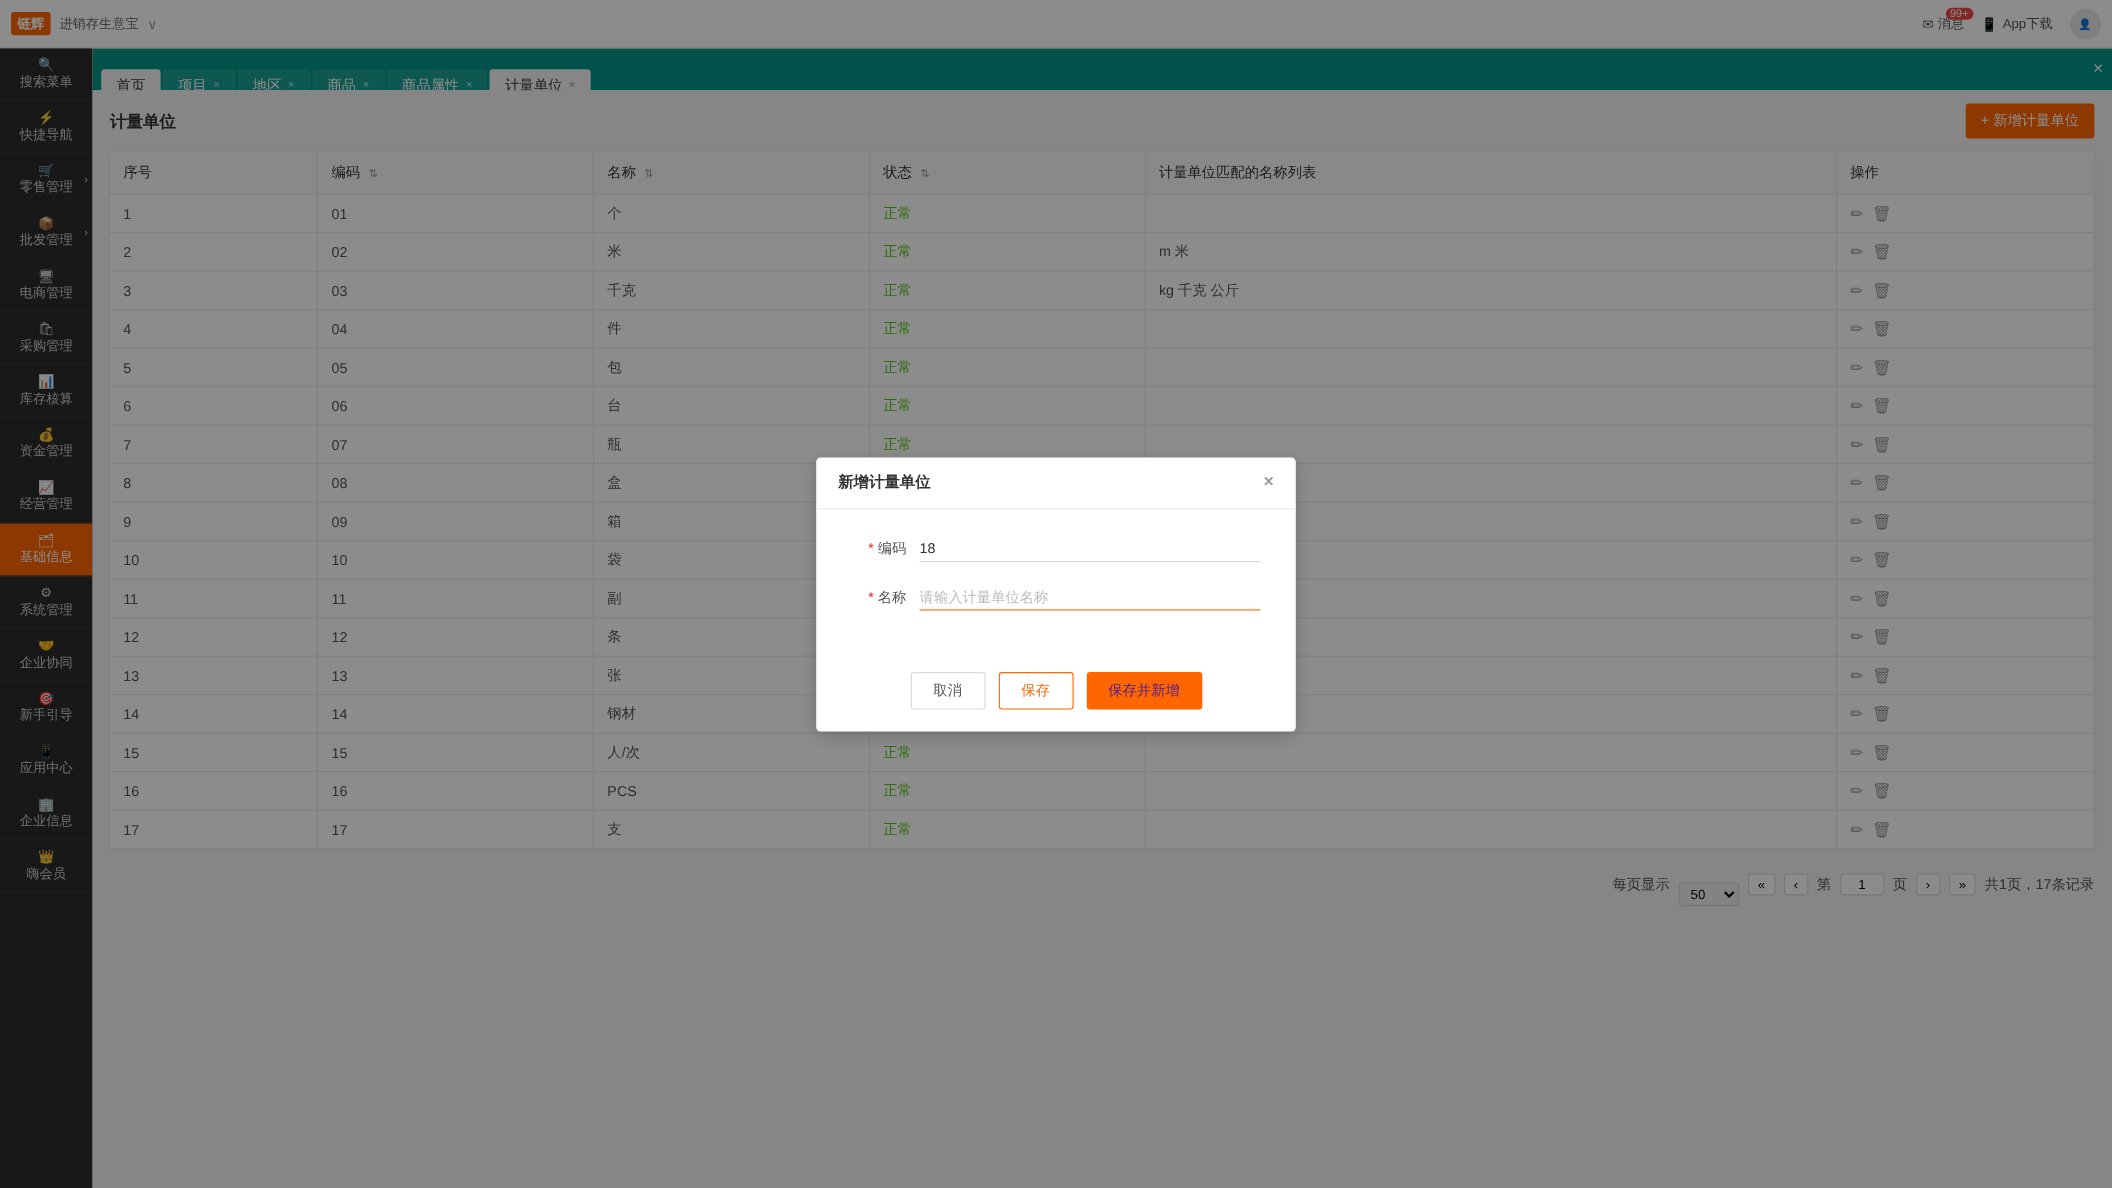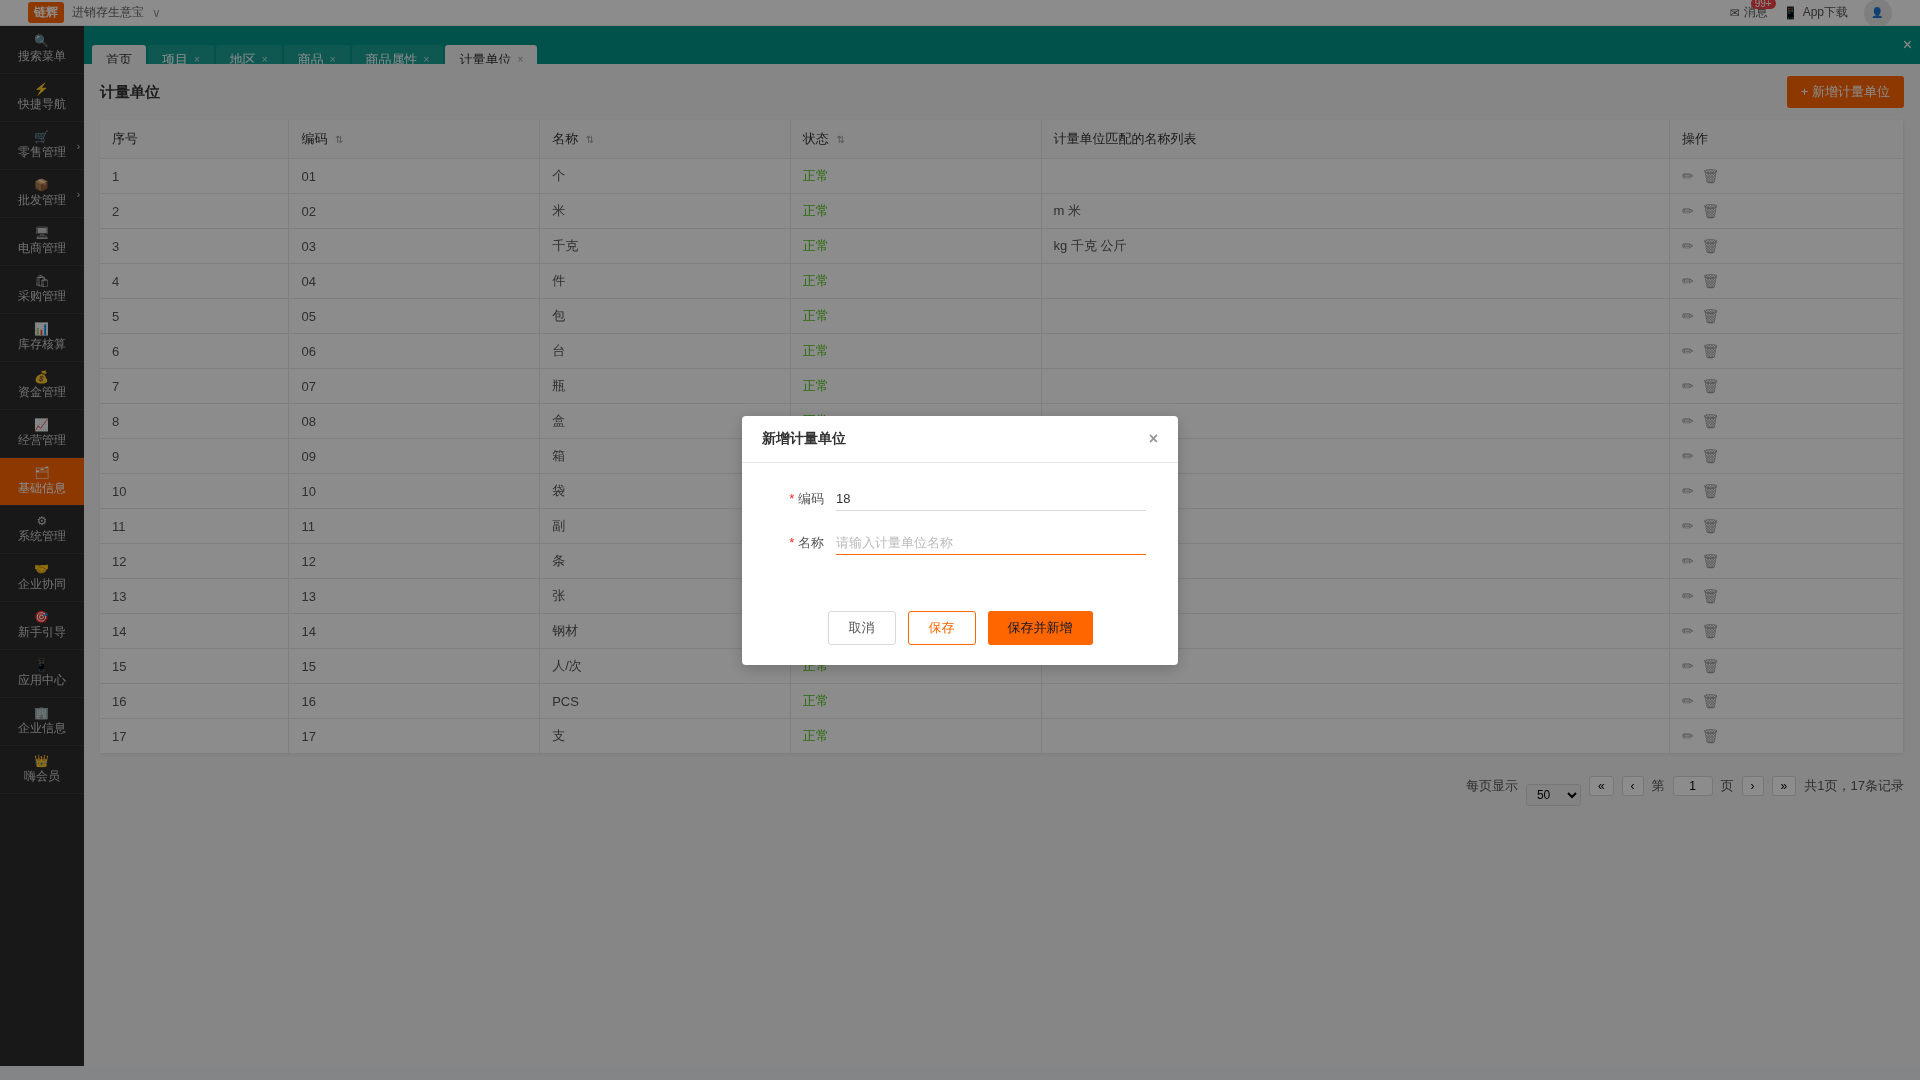--- a/index.html
+++ b/index.html
@@ -1,25 +1,25 @@
 <!DOCTYPE html>
 <html><head>
   <meta charset="utf-8">
   <style>
     * { margin: 0; padding: 0; box-sizing: border-box; }
     body { font-family: 'Microsoft YaHei', Arial, sans-serif; font-size: 13px; background: #f0f2f5; width: 1920px; height: 1080px; overflow: hidden; }
 
     
     .top-bar {
-      height: 26px;
+      height: 44px;
       background: #fff;
       display: flex;
       align-items: center;
       justify-content: space-between;
-      padding: 0 28px;
+      padding: 0 10px;
       border-bottom: 1px solid #e8e8e8;
     }
     .logo-area {
       display: flex;
       align-items: center;
       gap: 8px;
     }
     .logo-box {
       background: #f60;
       color: #fff;
@@ -315,21 +315,21 @@
       border: 1px solid #f60;
       background: #fff;
       color: #f60;
       padding: 7px 20px;
       border-radius: 3px;
       cursor: pointer;
       font-size: 13px;
     }
     .btn-save-new {
       background: #f60;
-      color: #0f172a;
+      color: #4c1d95;
       border: none;
       padding: 7px 20px;
       border-radius: 3px;
       cursor: pointer;
       font-size: 13px;
     }
 
     
     .sidebar-search {
       padding: 8px 6px;

